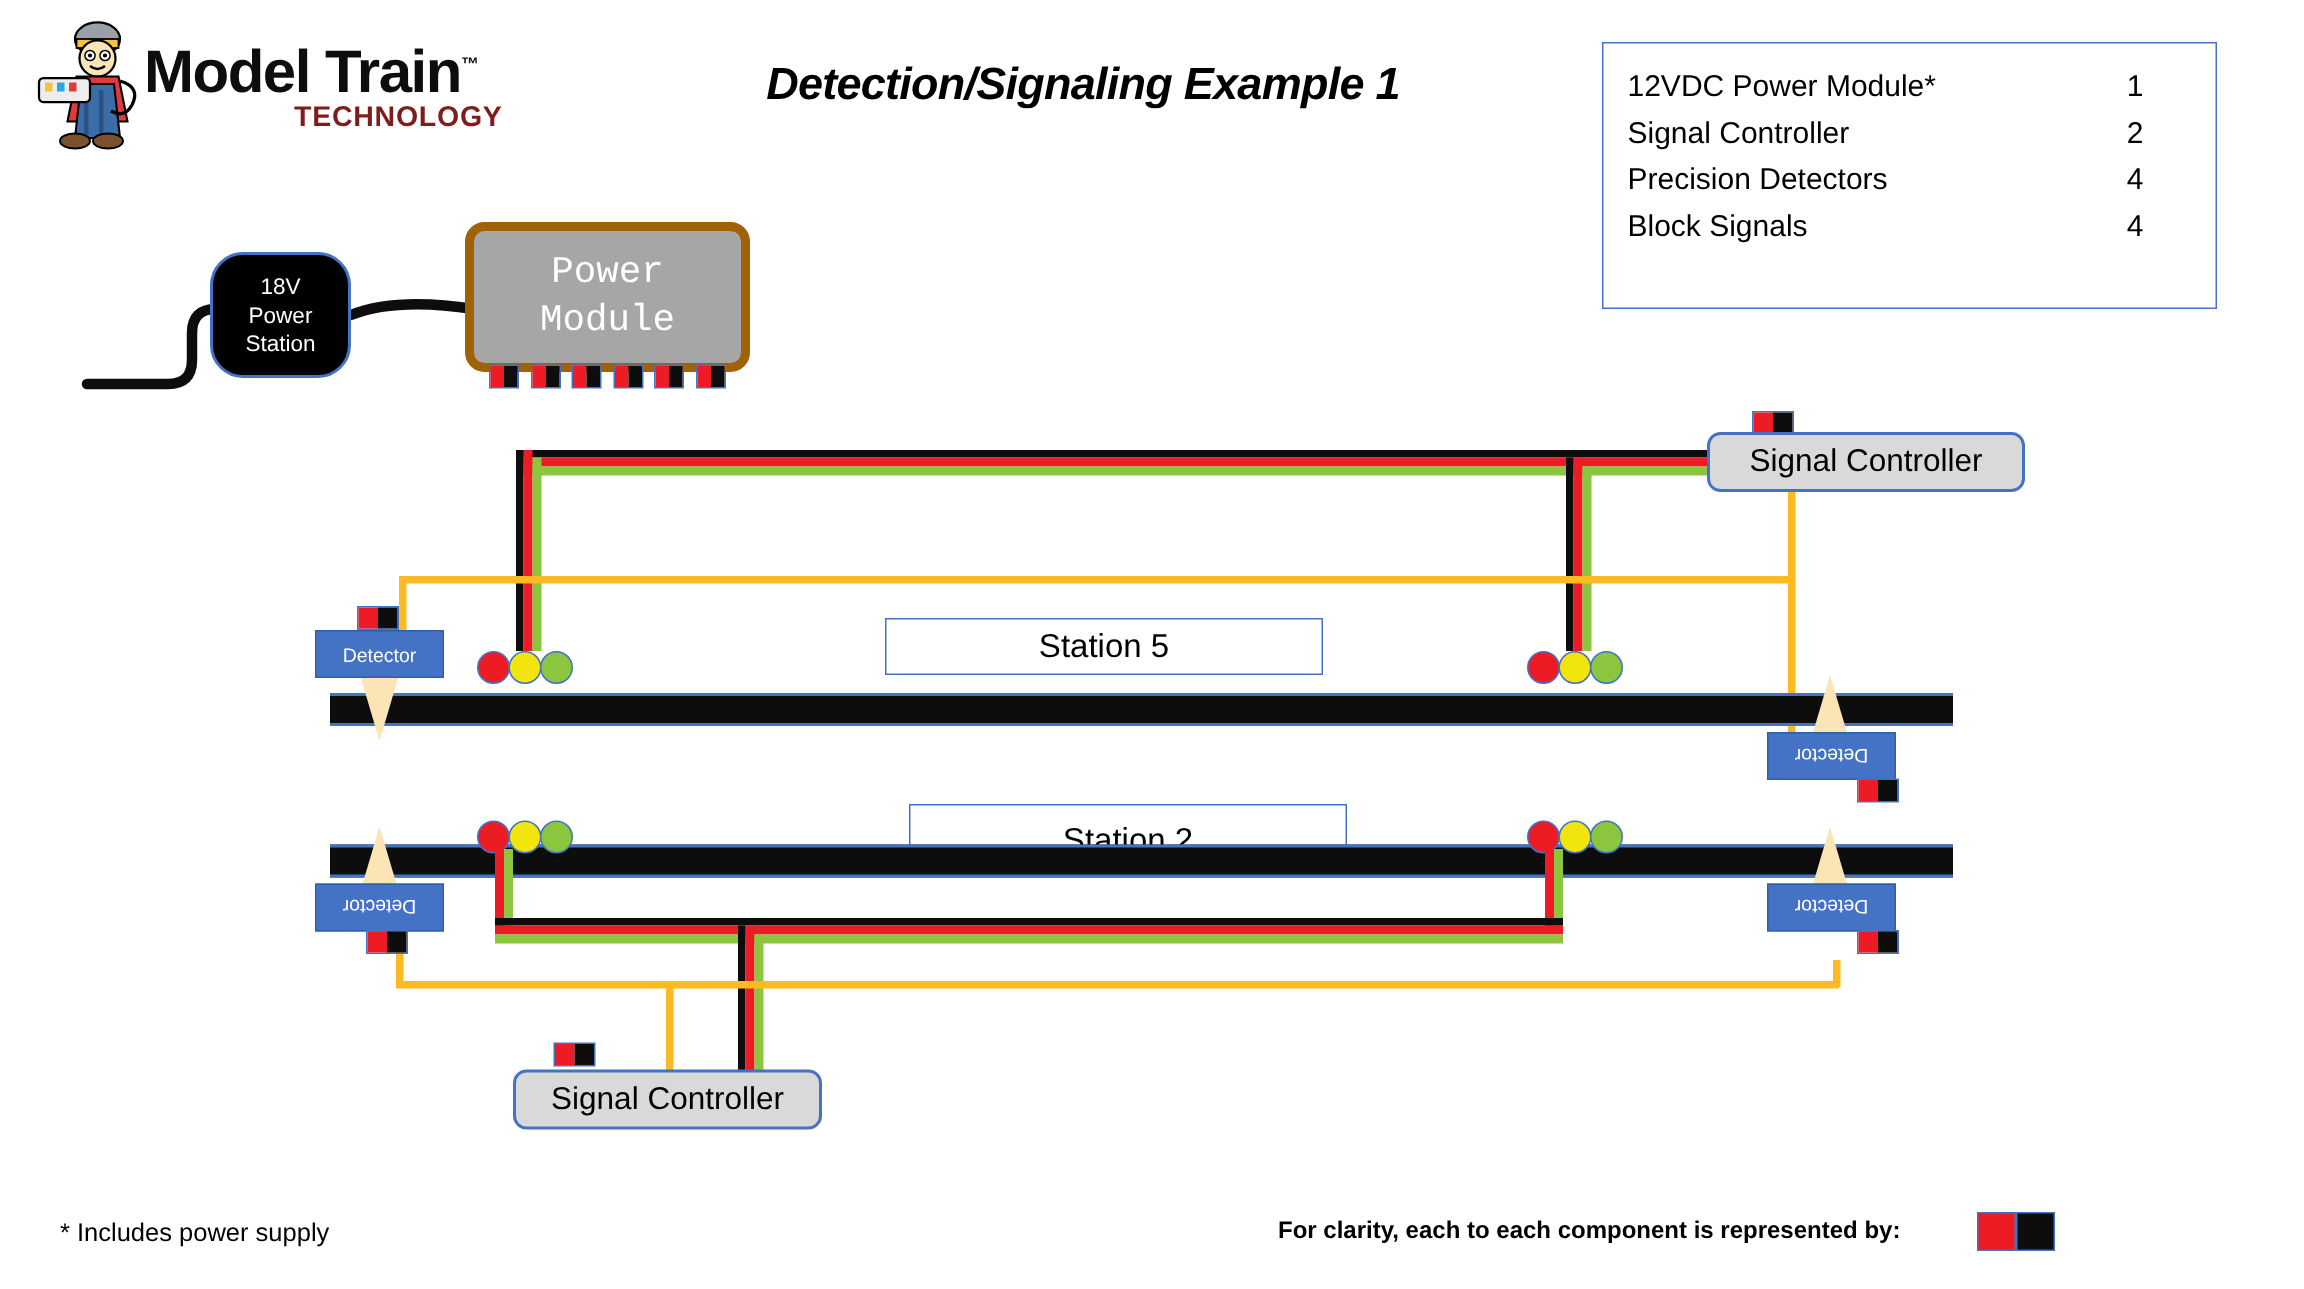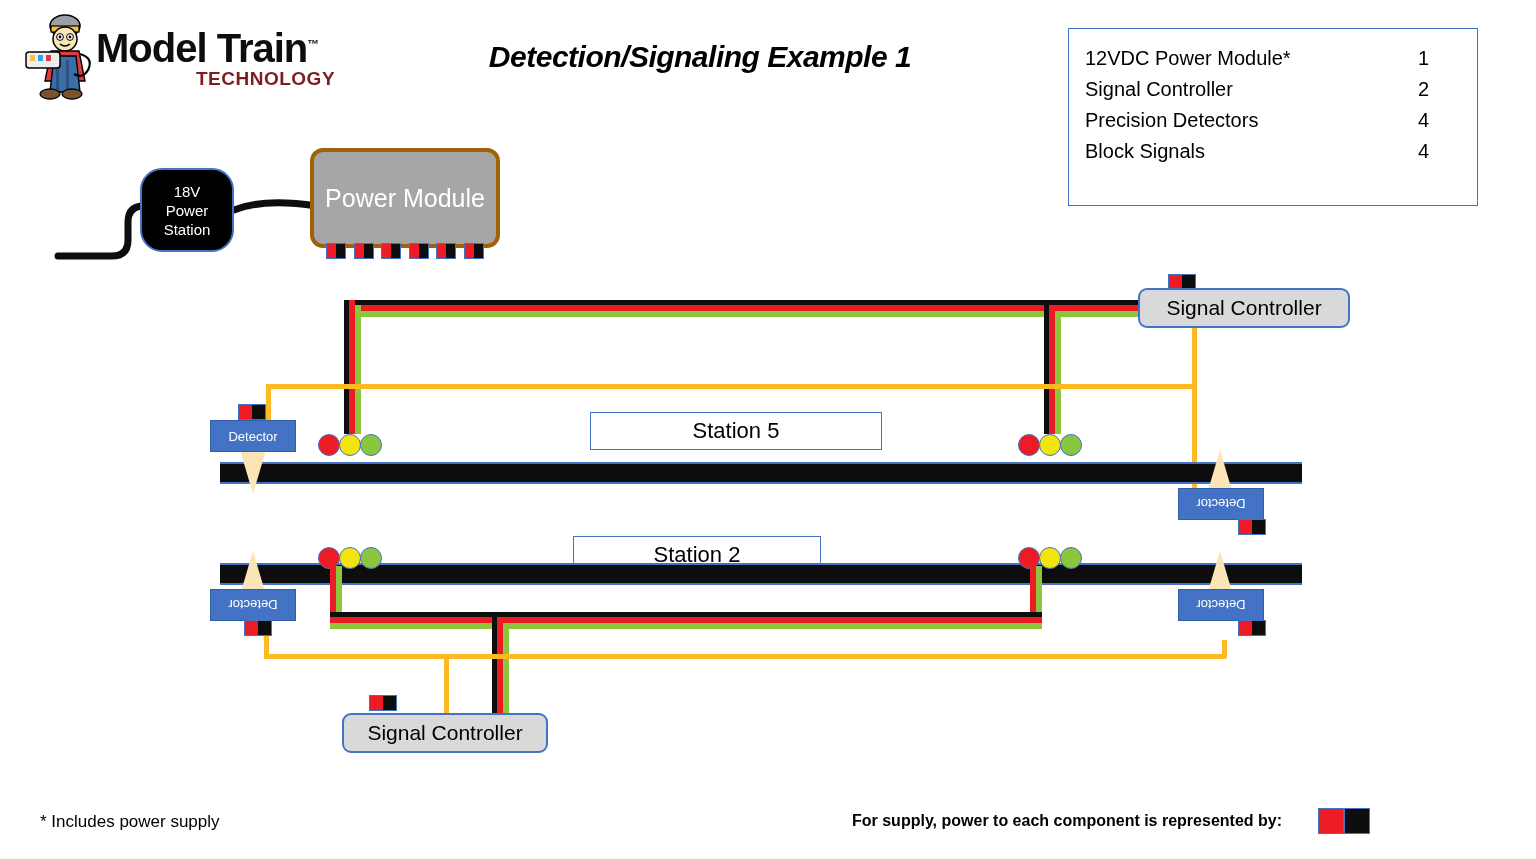--- a/index.html
+++ b/index.html
@@ -7,57 +7,57 @@
        font-family:"Liberation Sans",sans-serif;color:#000;}
   .abs{position:absolute;}
 
   
   #logo-block{left:18px;top:8px;width:300px;height:100px;}
   #logo-wordmark{left:96px;top:28px;font-size:40px;font-weight:bold;letter-spacing:-1px;
                  color:#0d0d0d;line-height:1;white-space:nowrap;}
   #logo-tm{font-size:12px;vertical-align:super;font-weight:bold;}
   #logo-sub{left:196px;top:68px;font-size:19px;font-weight:bold;color:#7f1d1d;
             letter-spacing:0.5px;white-space:nowrap;}
-  #page-title{left:340px;top:40px;width:720px;text-align:center;font-size:30px;
+  #page-title{left:362px;top:40px;width:720px;text-align:center;font-size:30px;
               font-weight:bold;font-style:italic;letter-spacing:-0.5px;}
 
   
   #legend-box{left:1068px;top:28px;width:410px;height:178px;border:1.5px solid #4472C4;
               background:#fff;box-sizing:border-box;padding:14px 18px 0 16px;}
   .legend-row{display:flex;justify-content:space-between;align-items:flex-end;
               font-size:20px;line-height:31px;}
   .legend-qty{font-size:20px;padding-right:30px;}
 
   
   #psu-box{left:140px;top:168px;width:94px;height:84px;background:#000;
            border:2px solid #4472C4;border-radius:22px;color:#fff;
            display:flex;flex-direction:column;align-items:center;justify-content:center;
            font-size:15px;line-height:19px;box-sizing:border-box;}
   #power-module{left:310px;top:148px;width:190px;height:100px;background:#A6A6A6;
-                border:4px solid #a16207;border-radius:13px;color:#fff;
+                border:6px solid #a16207;border-radius:13px;color:#fff;
                 display:flex;align-items:center;justify-content:center;
-                font-size:25px;line-height:32px;text-align:center;box-sizing:border-box;}
+                font-size:25px;line-height:32px;text-align:center;box-sizing:border-box;font-family:Liberation Mono, monospace;}
   #pm-ports{left:326px;top:243px;width:158px;height:16px;display:flex;
             justify-content:space-between;}
   .port{width:20px;height:16px;border:1.2px solid #4472C4;box-sizing:border-box;display:flex;}
   .port .r{flex:1;background:#ED1C24;}
   .port .k{flex:1;background:#0d0d0d;}
 
   
   .track{height:22px;background:#0d0d0d;border-top:2px solid #4472C4;
          border-bottom:2px solid #4472C4;box-sizing:border-box;}
   #track-1{left:220px;top:462px;width:1082px;}
   #track-2{left:220px;top:563px;width:1082px;}
 
   
   .station{border:1.5px solid #4472C4;background:#fff;height:38px;
            display:flex;align-items:center;justify-content:center;font-size:22px;
            box-sizing:border-box;}
   #station-1{left:590px;top:412px;width:292px;}
-  #station-2{left:573px;top:536px;width:248px;}
+  #station-2{left:606px;top:536px;width:292px;align-items:flex-end;}
 
   
   .detector{width:86px;height:32px;background:#4472C4;border:1.5px solid #2E5FAA;
             color:#fff;font-size:13px;display:flex;align-items:center;
             justify-content:center;box-sizing:border-box;}
   .detector.flip{transform:rotate(180deg);}
   .det-port{width:28px;height:16px;border:1.2px solid #4472C4;box-sizing:border-box;display:flex;}
   .det-port .r{flex:1;background:#ED1C24;}
   .det-port .k{flex:1;background:#0d0d0d;}
   .wedge{width:0;height:0;border-left:13px solid transparent;border-right:13px solid transparent;}
@@ -297,17 +297,17 @@
 
 <div class="abs det-port" style="left:369px;top:695px;">
   <div class="r"></div>
     <div class="k"></div>
 </div>
 <div class="abs sigctl" id="sigctl-bot">
   <span>Signal Controller</span>
 </div>
 
 <div class="abs" id="footnote">* Includes power supply</div>
-<div class="abs" id="clarity-note">For supply, power to each component is represented by:</div>
+<div class="abs" id="clarity-note">For clarity, each to each component is represented by:</div>
 <div class="abs" id="clarity-swatch">
   <div style="background:#ED1C24;"></div>
   <div style="background:#0D0D0D;"></div>
 </div>
 
 </body></html>

